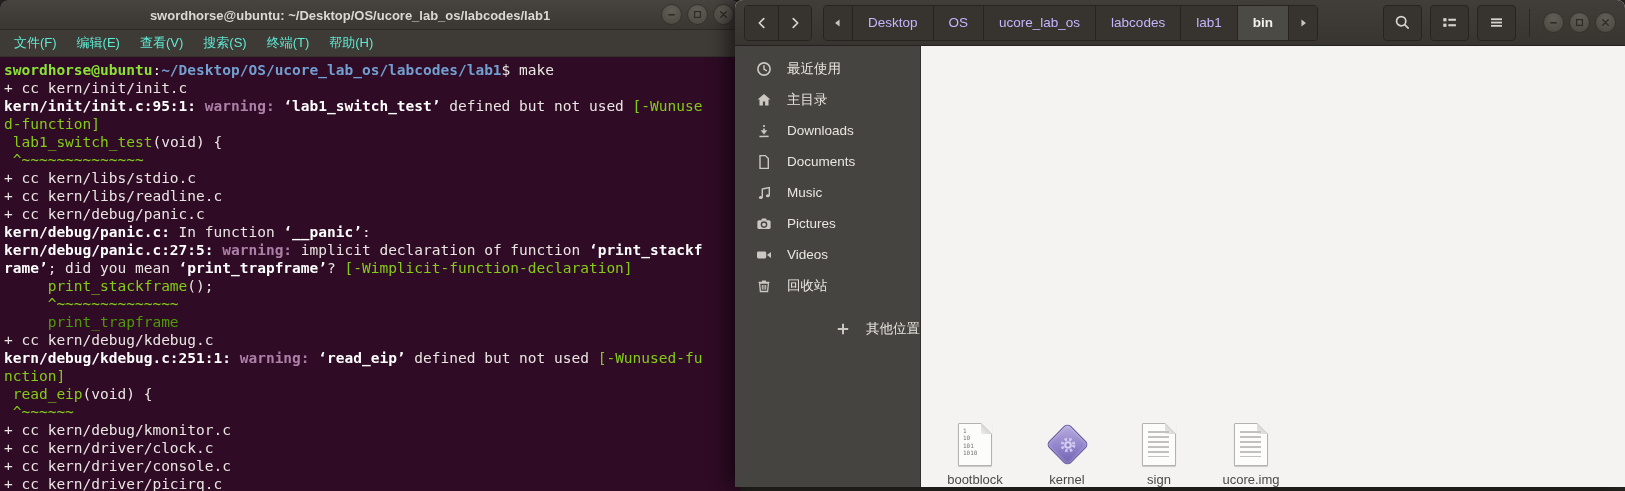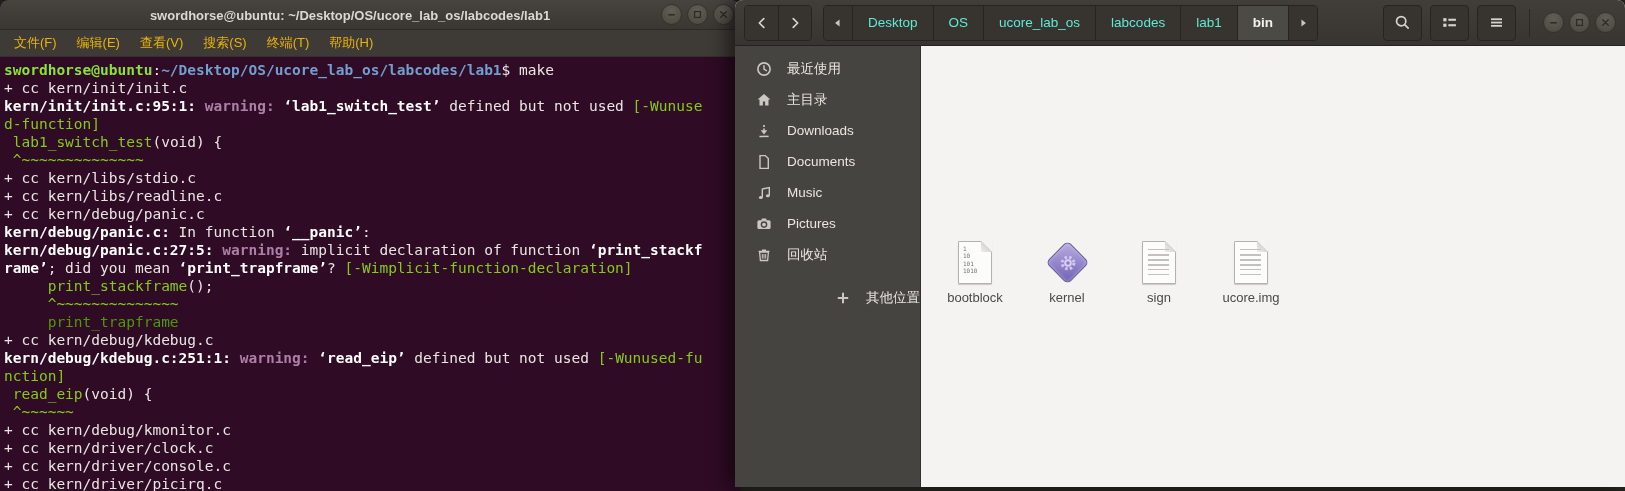--- a/index.html
+++ b/index.html
@@ -18,21 +18,21 @@
       display:flex; align-items:center; justify-content:center;
       font-size:13px; font-weight:bold; color:#dcd8d1; white-space:nowrap; overflow:hidden; }
   .win-controls { position:absolute; right:6px; top:4px; display:flex; gap:5px; }
   .wbtn { width:21px; height:21px; border-radius:50%;
       background:radial-gradient(circle at 50% 30%, #615e57, #4a4740);
       border:1px solid #35322c; color:#2e2c27;
       display:flex; align-items:center; justify-content:center; cursor:default; }
   .wbtn svg { width:13px; height:13px; }
   .t-menubar { height:27px; background:#3e3b36; border-bottom:1px solid #34312c;
       display:flex; align-items:center; gap:0; padding-left:4px; }
-  .menu-item { font-size:13px; color:#eab308; padding:0 10px; height:27px;
+  .menu-item { font-size:13px; color:#5eead4; padding:0 10px; height:27px;
       display:flex; align-items:center; }
   .t-screen { position:absolute; top:58px; left:0; right:0; bottom:0;
       background:#2f0b25; padding:3px 0 0 4px;
       font-family:"DejaVu Sans Mono", monospace; font-size:14.5px; line-height:18px;
       color:#e9e6e2; white-space:pre; overflow:hidden; }
   .t-line { height:18px; white-space:pre; }
   .sg-w  { color:#ffffff; font-weight:bold; }
   .sg-g  { color:#8ae234; font-weight:bold; }
   .sg-u  { color:#729fcf; font-weight:bold; }
   .sg-m  { color:#84cc16; }
@@ -47,41 +47,41 @@
       border-bottom:1px solid #242220; display:flex; align-items:center; padding:0 9px; }
   .nav-group { display:flex; height:36px; border:1px solid #262420; border-radius:4px;
       overflow:hidden; margin-right:11px; }
   .nav-btn { width:33px; height:100%; background:#37342f; color:#d6d3cd;
       display:flex; align-items:center; justify-content:center; }
   .nav-btn + .nav-btn { border-left:1px solid #262420; }
   .nav-btn svg { width:16px; height:16px; }
   .breadcrumbs { display:flex; height:36px; border:1px solid #262420; border-radius:4px;
       overflow:hidden; }
   .crumb { padding:0 15px; display:flex; align-items:center; background:#37342f;
-      color:#5eead4; font-size:13.5px; border-right:1px solid #262420; white-space:nowrap; }
+      color:#c4b5fd; font-size:13.5px; border-right:1px solid #262420; white-space:nowrap; }
   .crumb:last-child { border-right:none; }
   .crumb.active { background:#4c4a44; color:#f4f2ee; font-weight:bold; }
   .crumb.arrowseg { padding:0 7px; color:#c9c6c0; }
   .crumb.arrowseg svg { width:14px; height:14px; }
   .hdr-right { margin-left:auto; display:flex; align-items:center; gap:8px; }
   .tool-btn { width:39px; height:36px; background:#37342f; border:1px solid #262420;
       border-radius:4px; color:#d6d3cd;
       display:flex; align-items:center; justify-content:center; }
   .tool-btn svg { width:17px; height:17px; }
   .hdr-sep { width:1px; height:28px; background:#2a2824; margin:0 5px; }
 
   .fm-body { display:flex; height:441px; }
   .fm-sidebar { width:186px; background:#464440; border-right:1px solid #312f2b;
       padding-top:7px; flex:none; }
   .sb-item { height:31px; display:flex; align-items:center; gap:15px;
       padding-left:21px; color:#e9e6e0; font-size:13.5px; white-space:nowrap; }
   .sb-item.separated { margin-top:12px;justify-content:flex-end; }
   .sb-icon { width:16px; height:16px; color:#cbc8c2; flex:none; display:flex; }
   .sb-icon svg { width:16px; height:16px; }
-  .fm-files { flex:1; background:#f4f3f1; display:flex; align-items:center;
+  .fm-files { flex:1; background:#f4f3f1; display:flex; align-items:flex-end;
       padding:8px 0 0 8px; }
   .file-item { width:92px; text-align:center; }
   .file-icon-box { height:52px; display:flex; align-items:center; justify-content:center; }
   .file-label { font-size:13px; color:#4a4a48; margin-top:2px; white-space:nowrap; }
 
   .page-icon { position:relative; width:34px; height:43px; background:#fcfcfb;
       border:1px solid #b4b2af; border-radius:1px; box-shadow:0 1px 1px rgba(0,0,0,.18); }
   .page-fold { position:absolute; top:-1px; right:-1px; width:11px; height:11px;
       background:linear-gradient(225deg, #f4f3f1 0% 49%, #d8d6d2 50%, #efeeec 100%); }
   .bin-text { position:absolute; top:3px; left:4px; text-align:left;
@@ -293,20 +293,29 @@
                 <rect x="5.5" y="2.5" width="5" height="2.2" rx="0.9" fill="currentColor"></rect>
                 <circle cx="8" cy="8.6" r="3.3" fill="#464440"></circle>
                 <circle cx="8" cy="8.6" r="1.9" fill="currentColor"></circle>
               </svg>
             </span>
             <span>Pictures</span>
           </div>
           <div class="sb-item">
             <span class="sb-icon">
               <svg viewBox="0 0 16 16">
+                <rect x="1" y="4.6" width="9.2" height="6.8" rx="1.4" fill="currentColor"></rect>
+                <path d="M11 8l4-2.9v5.8z" fill="currentColor"></path>
+              </svg>
+            </span>
+            <span>Videos</span>
+          </div>
+          <div class="sb-item">
+            <span class="sb-icon">
+              <svg viewBox="0 0 16 16">
                 <path d="M3.6 5.2h8.8l-.8 8.3H4.4z" fill="none" stroke="currentColor" stroke-width="1.3"></path>
                 <path d="M2.6 4.4h10.8M6 3.2h4" stroke="currentColor" stroke-width="1.4"></path>
                 <path d="M6.3 7v4.6M8 7v4.6M9.7 7v4.6" stroke="currentColor" stroke-width="1"></path>
               </svg>
             </span>
             <span>回收站</span>
           </div>
           <div class="sb-item separated">
             <span class="sb-icon">
               <svg viewBox="0 0 16 16">

